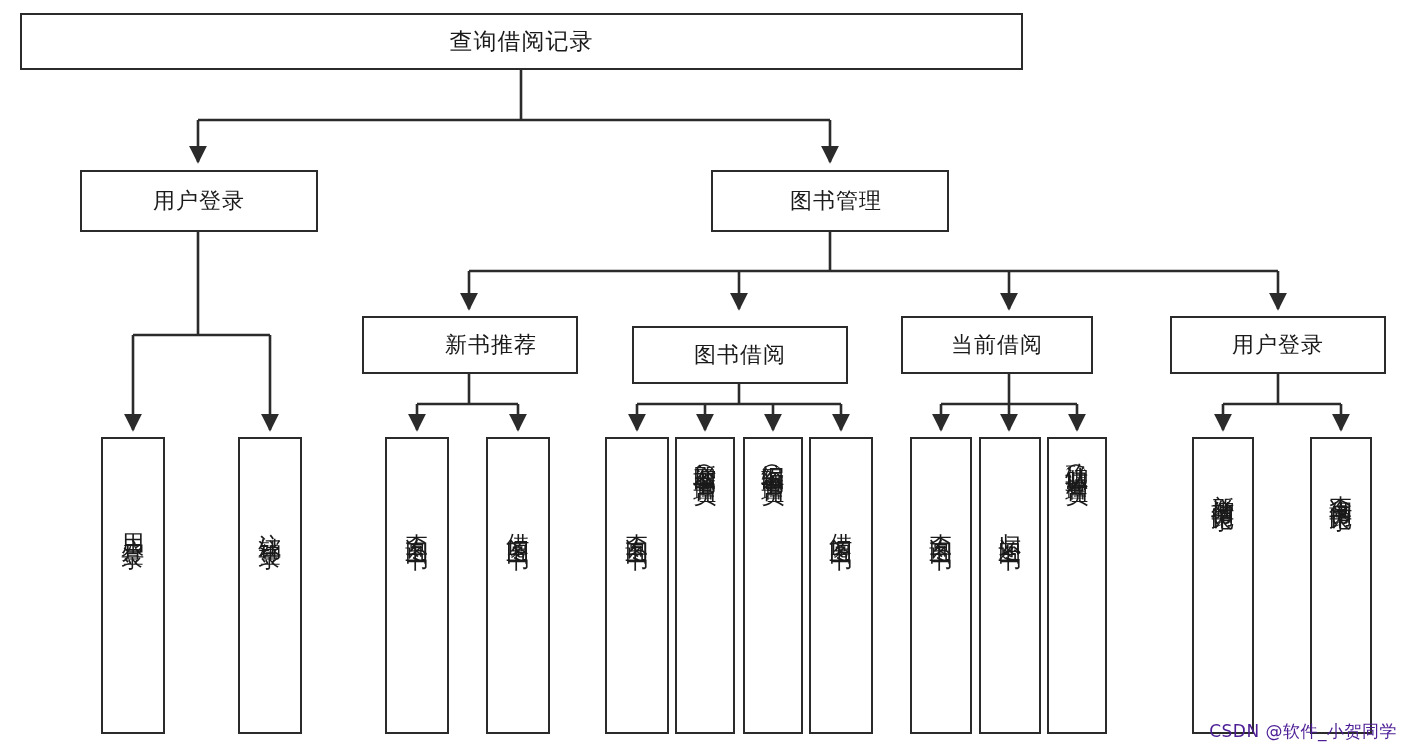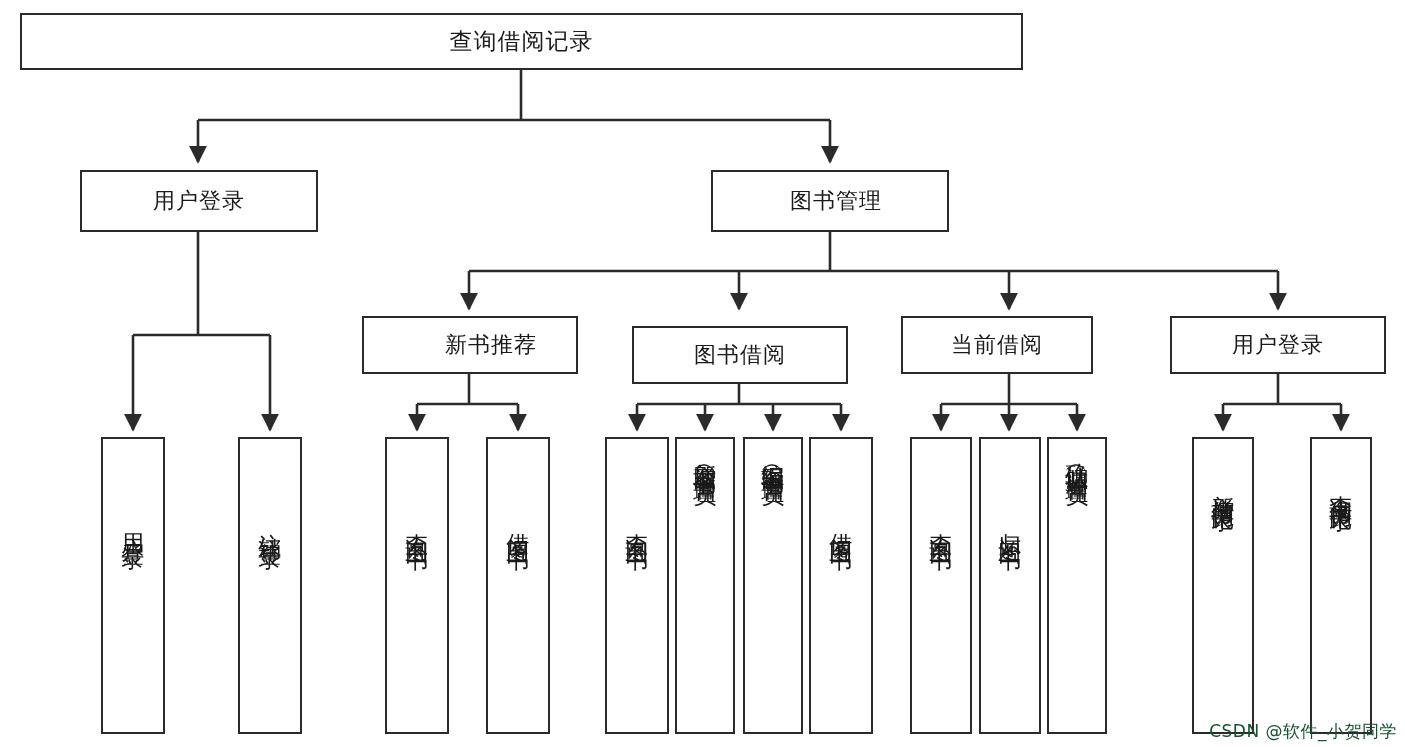--- a/index.html
+++ b/index.html
@@ -47,21 +47,21 @@
     line-height:1.16;
     letter-spacing:5px;
     white-space:pre;
   }
   .v-node.tall .lbl{letter-spacing:3px;}
 
   #watermark{
     position:absolute;
     right:8px;bottom:4px;
     font-size:17px;
-    color:#14532d;
+    color:#4c1d95;
     letter-spacing:0.5px;
     white-space:pre;
     pointer-events:none;
   }
 </style>
 </head>
 <body>
 
 <div id="stage">
 

